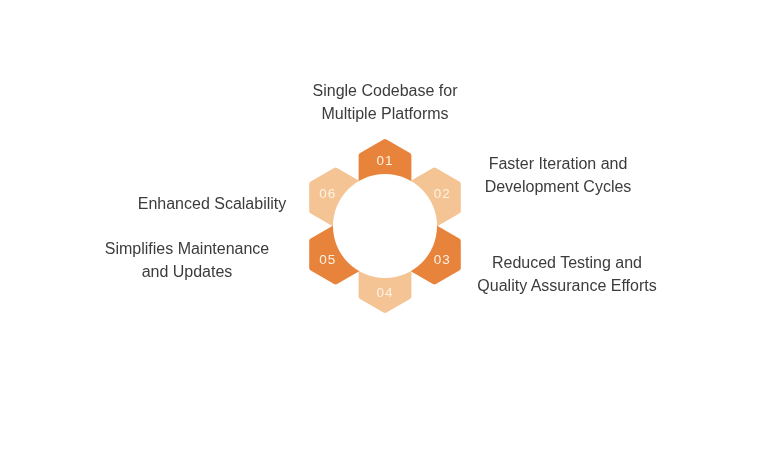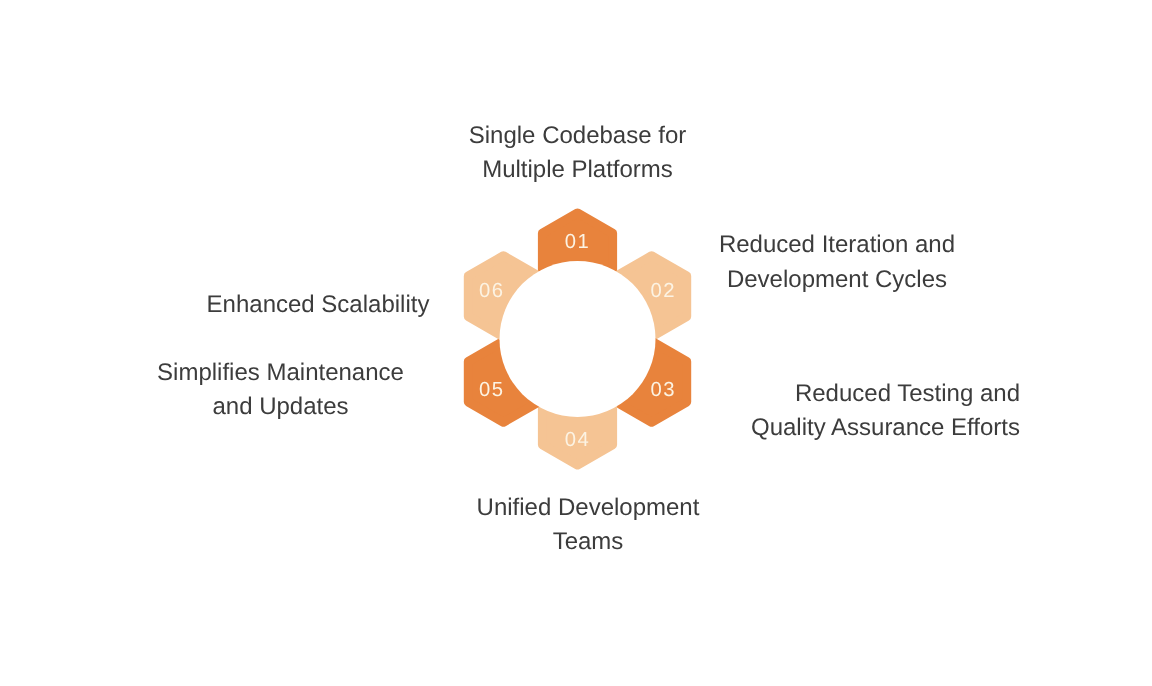--- a/index.html
+++ b/index.html
@@ -72,24 +72,23 @@
     <text class="petal-num" x="385" y="165" fill="#FCF3E3">01</text>
     <text class="petal-num" x="442.2" y="198" fill="#FCF3E3">02</text>
     <text class="petal-num" x="442.2" y="264" fill="#FCF3E3">03</text>
     <text class="petal-num" x="385" y="297" fill="#FCF3E3">04</text>
     <text class="petal-num" x="327.8" y="264" fill="#FCF3E3">05</text>
     <text class="petal-num" x="327.8" y="198" fill="#FCF3E3">06</text>
   </svg>
 
   <div class="label" style="left:385px; top:79px; width:162px;text-align:center;">Single Codebase for Multiple Platforms</div>
 
-  <div class="label" style="left:558px; top:152px; width:158px;">Reduced Iteration and Development Cycles</div>
+  <div class="label" style="left:558px; top:152px; width:158px;">Faster Iteration and Development Cycles</div>
 
-  <div class="label" style="left:584px; top:251px; width:192px;text-align:right;">Reduced Testing and Quality Assurance Efforts</div>
+  <div class="label" style="left:567px; top:251px; width:192px;">Reduced Testing and Quality Assurance Efforts</div>
 
-  <div class="label" style="left:392px; top:327px; width:160px;">Unified Development Teams</div>
 
   <div class="label" style="left:187px; top:237px; width:182px;">Simplifies Maintenance and Updates</div>
 
   <div class="label nowrap" style="left:212px; top:165px;">Enhanced Scalability</div>
 
 
 </div>
 
 </body></html>

